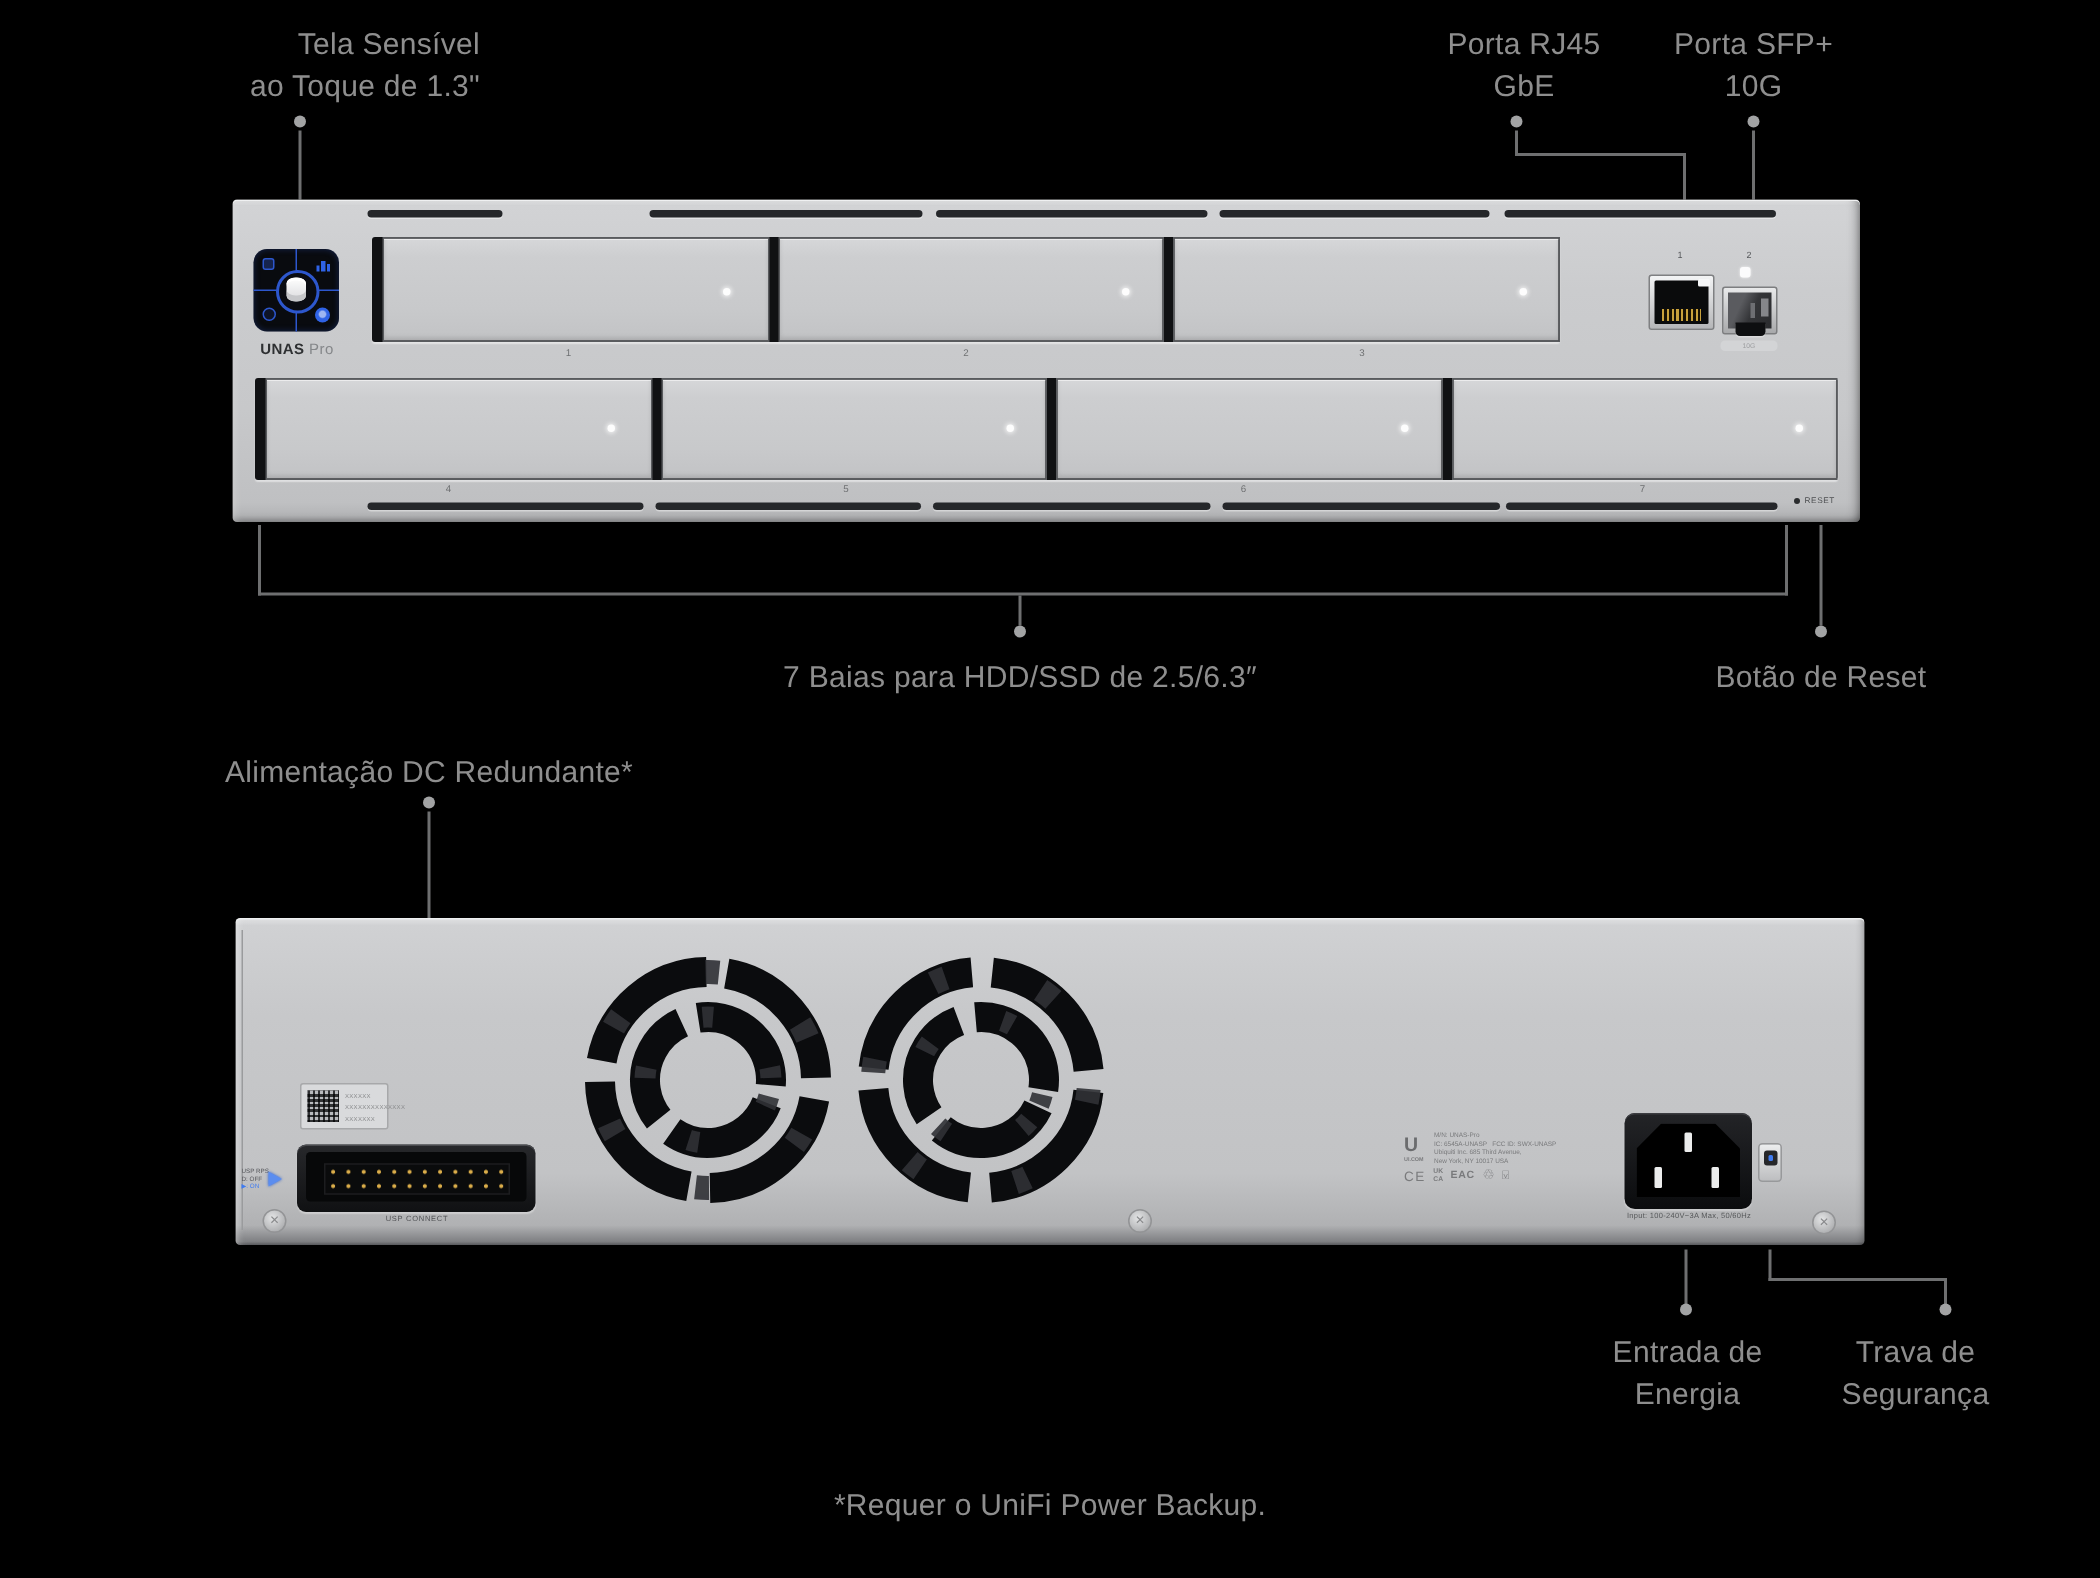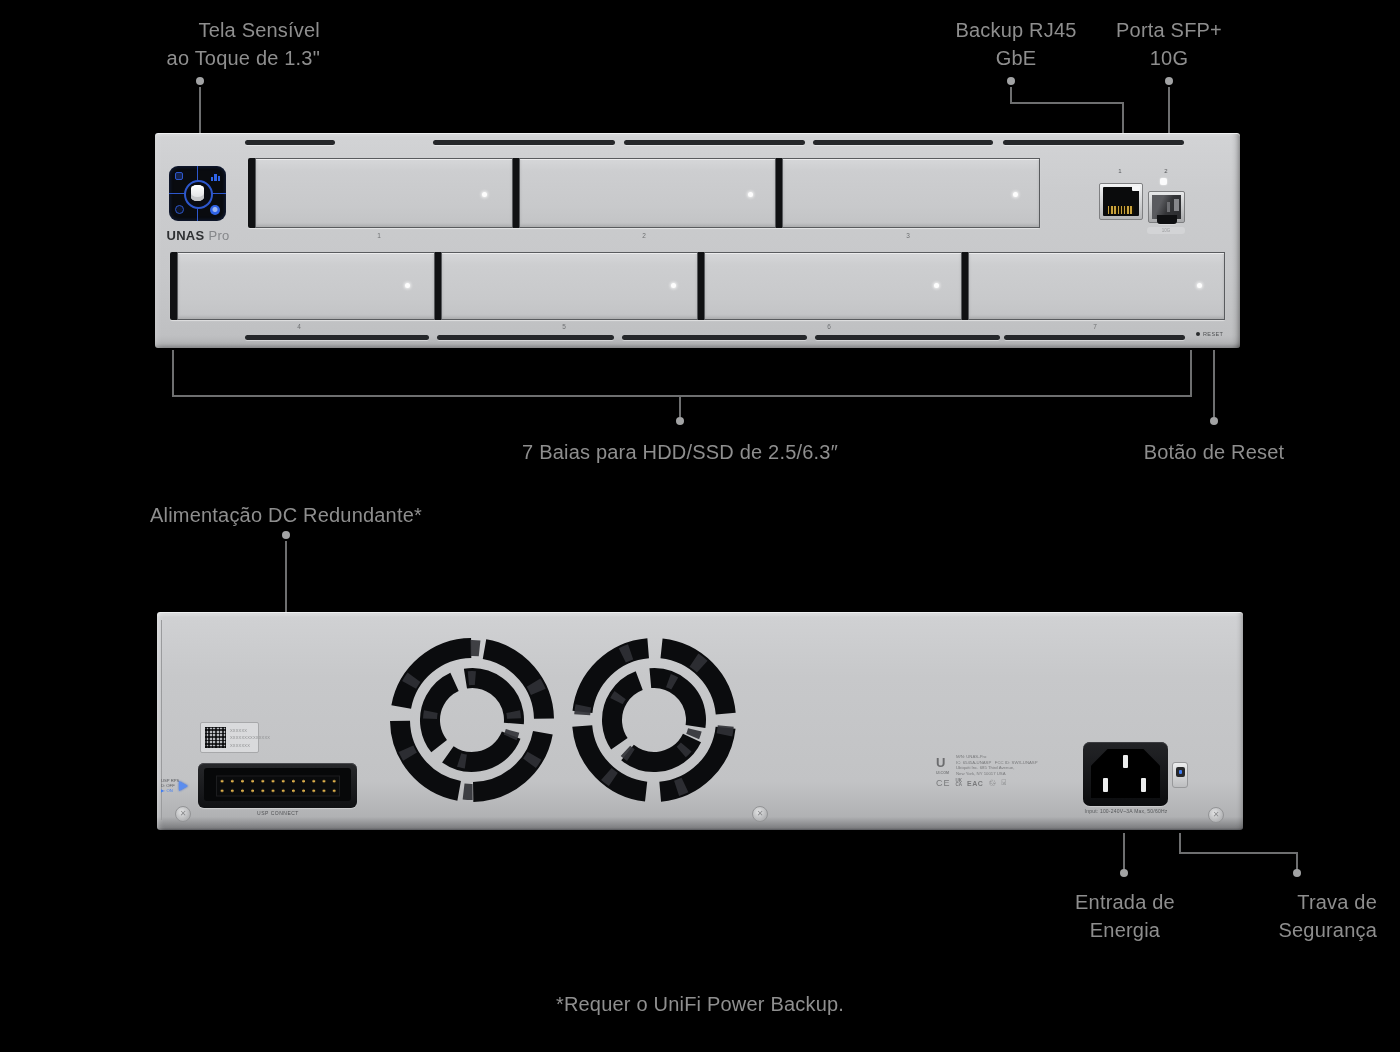--- a/index.html
+++ b/index.html
@@ -36,21 +36,21 @@
   .xline{position:absolute;background:#2d57cd;}
   #ring{position:absolute;left:15px;top:14px;width:25px;height:25px;border:2px solid #2d57cd;border-radius:50%;background:#0a0c12;}
   #cyl{position:absolute;left:22px;top:19px;width:13px;height:16px;background:linear-gradient(180deg,#ffffff,#d9dadd);
        border-radius:6px/4px;box-shadow:inset 0 2px 0 #fff, inset 0 -4px 0 #c6c7ca;}
   .scr-ic{position:absolute;}
   #ic-tl{left:6px;top:6px;width:8px;height:8px;border:1.5px solid #2d57cd;border-radius:2px;box-sizing:border-box;background:#16244d;}
   #ic-tr{left:42px;top:6px;width:9px;height:9px;display:flex;align-items:flex-end;gap:1px;}
   #ic-tr i{display:block;width:2.5px;background:#2f63e6;}
   #ic-bl{left:6px;top:39px;width:9px;height:9px;border:1.5px solid #2d57cd;border-radius:50%;box-sizing:border-box;background:#0e1426;}
   #ic-br{left:41px;top:39px;width:10px;height:10px;border-radius:50%;background:radial-gradient(circle at 50% 45%,#9db6f2 0 2px,#2f63e6 3px 100%);}
-  #brand{position:absolute;left:7px;top:95px;width:72px;text-align:center;font-size:13px;color:#3a3c3e;letter-spacing:.3px;}
+  #brand{position:absolute;left:7px;top:95px;width:72px;text-align:center;font-size:10px;color:#3a3c3e;letter-spacing:.3px;}
   #brand b{font-weight:700;color:#2e3032;}
   #brand span{color:#85878a;font-weight:400;}
 
   
   .portnum{position:absolute;width:20px;text-align:center;font-size:6px;color:#55575a;}
   #led2{left:1005px;top:45px;width:7px;height:7px;border-radius:2px;background:#fbfbfc;box-shadow:0 0 2px rgba(255,255,255,.8);}
   #rj45{left:944px;top:50px;width:44px;height:37px;background:linear-gradient(180deg,#f3f4f5,#b5b6b8);
         border:1px solid #7f8082;border-radius:2px;box-sizing:border-box;}
   #rj45 .jack{position:absolute;left:3px;right:3px;top:3px;bottom:3px;background:#0a0b0c;border-radius:1px;}
   #rj45 .pins{position:absolute;left:50%;transform:translateX(-50%);bottom:5px;width:26px;height:8px;
@@ -127,21 +127,21 @@
 <div id="canvas">
 
   <div class="callout" style="left:80px;top:16px;width:240px;text-align:right;">
     <div>Tela Sensível</div>
     <div>ao Toque de 1.3"</div>
   </div>
   <div class="cdot" style="left:196px;top:77px;"></div>
   <div class="cline" style="left:199px;top:87px;width:2px;height:46px;"></div>
 
   <div class="callout" style="left:926px;top:16px;width:180px;">
-    <div>Backup RJ45</div>
+    <div>Porta RJ45</div>
     <div>GbE</div>
   </div>
   <div class="cdot" style="left:1007px;top:77px;"></div>
   <div class="cline" style="left:1010px;top:87px;width:2px;height:17px;"></div>
   <div class="cline" style="left:1010px;top:102px;width:114px;height:2px;"></div>
   <div class="cline" style="left:1122px;top:102px;width:2px;height:31px;"></div>
 
   <div class="callout" style="left:1079px;top:16px;width:180px;">
     <div>Porta SFP+</div>
     <div>10G</div>
@@ -328,19 +328,19 @@
   <div class="cdot" style="left:1120px;top:869px;"></div>
   <div class="callout" style="left:1025px;top:888px;width:200px;">
     <div>Entrada de</div>
     <div>Energia</div>
   </div>
 
   <div class="cline" style="left:1179px;top:833px;width:2px;height:21px;"></div>
   <div class="cline" style="left:1179px;top:852px;width:119px;height:2px;"></div>
   <div class="cline" style="left:1296px;top:852px;width:2px;height:19px;"></div>
   <div class="cdot" style="left:1293px;top:869px;"></div>
-  <div class="callout" style="left:1177px;top:888px;width:200px;text-align:right;">
+  <div class="callout" style="left:1177px;top:888px;width:200px;">
     <div>Trava de</div>
     <div>Segurança</div>
   </div>
 
   <div class="footer" style="left:450px;top:993px;width:500px;">*Requer o UniFi Power Backup.</div>
 </div>
 
 </body></html>

